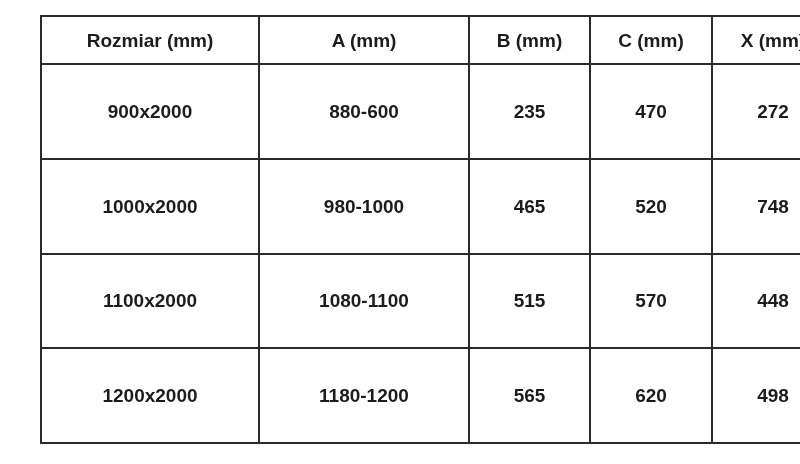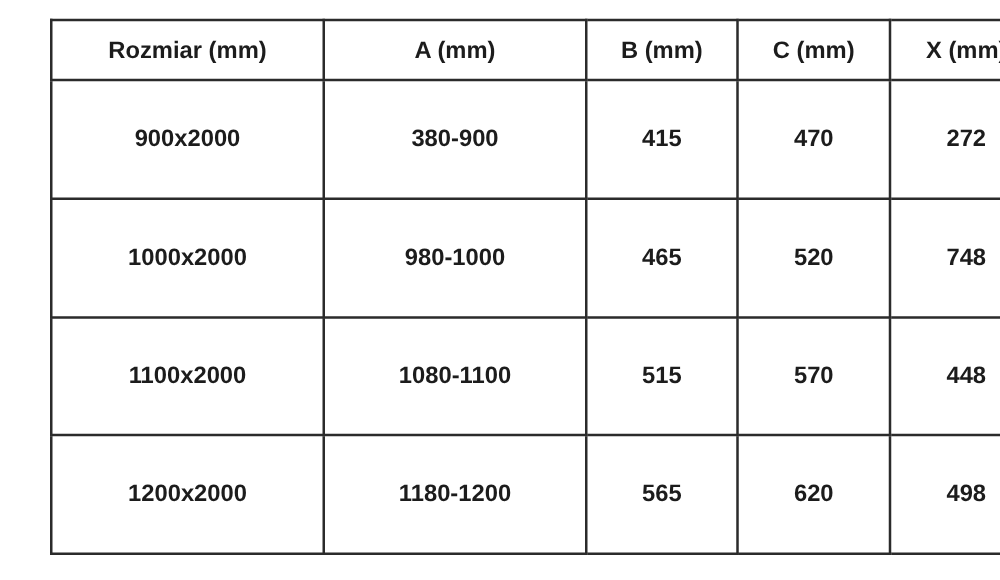--- a/index.html
+++ b/index.html
@@ -66,22 +66,22 @@
           <th>Rozmiar (mm)</th>
           <th>A (mm)</th>
           <th>B (mm)</th>
           <th>C (mm)</th>
           <th>X (mm)</th>
         </tr>
     </thead>
     <tbody id="table-body">
         <tr>
           <td>900x2000</td>
-          <td>380-900</td>
-          <td>415</td>
+          <td>880-600</td>
+          <td>235</td>
           <td>470</td>
           <td>272</td>
         </tr>
         <tr>
           <td>1000x2000</td>
           <td>980-1000</td>
           <td>465</td>
           <td>520</td>
           <td>748</td>
         </tr>

